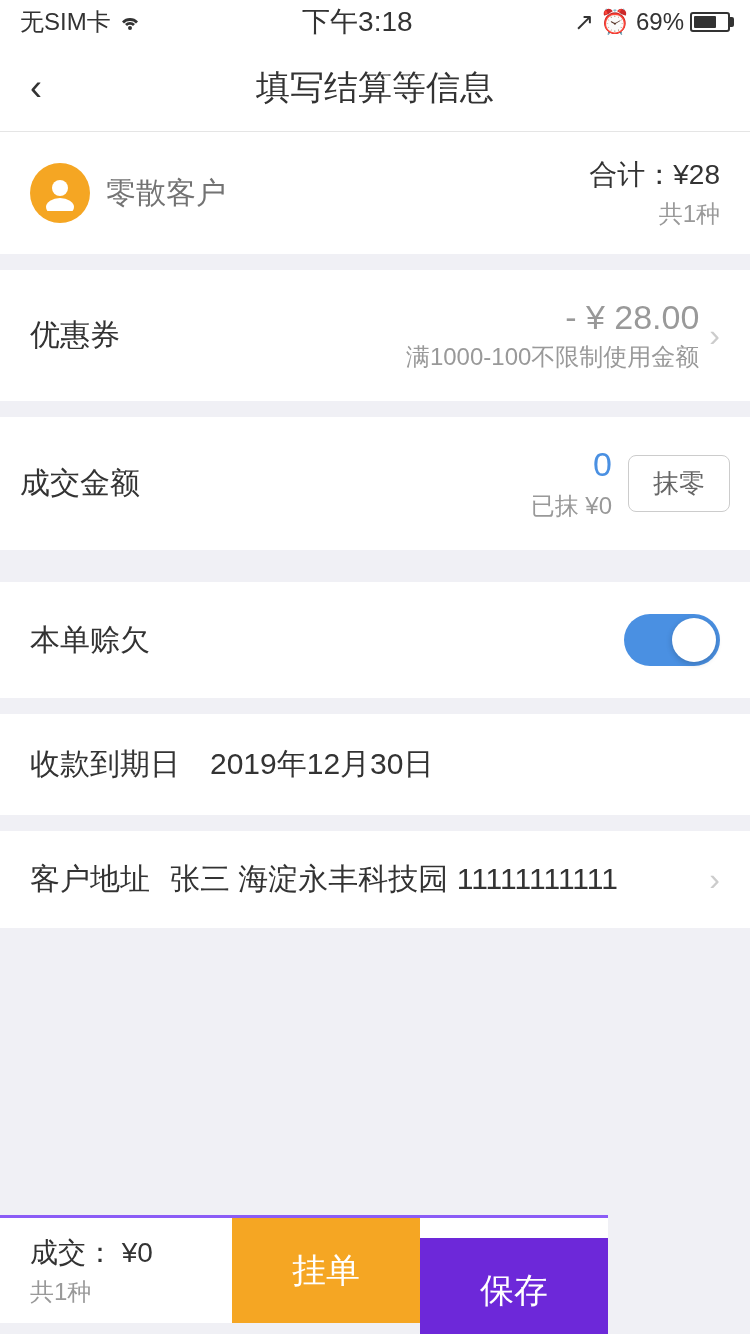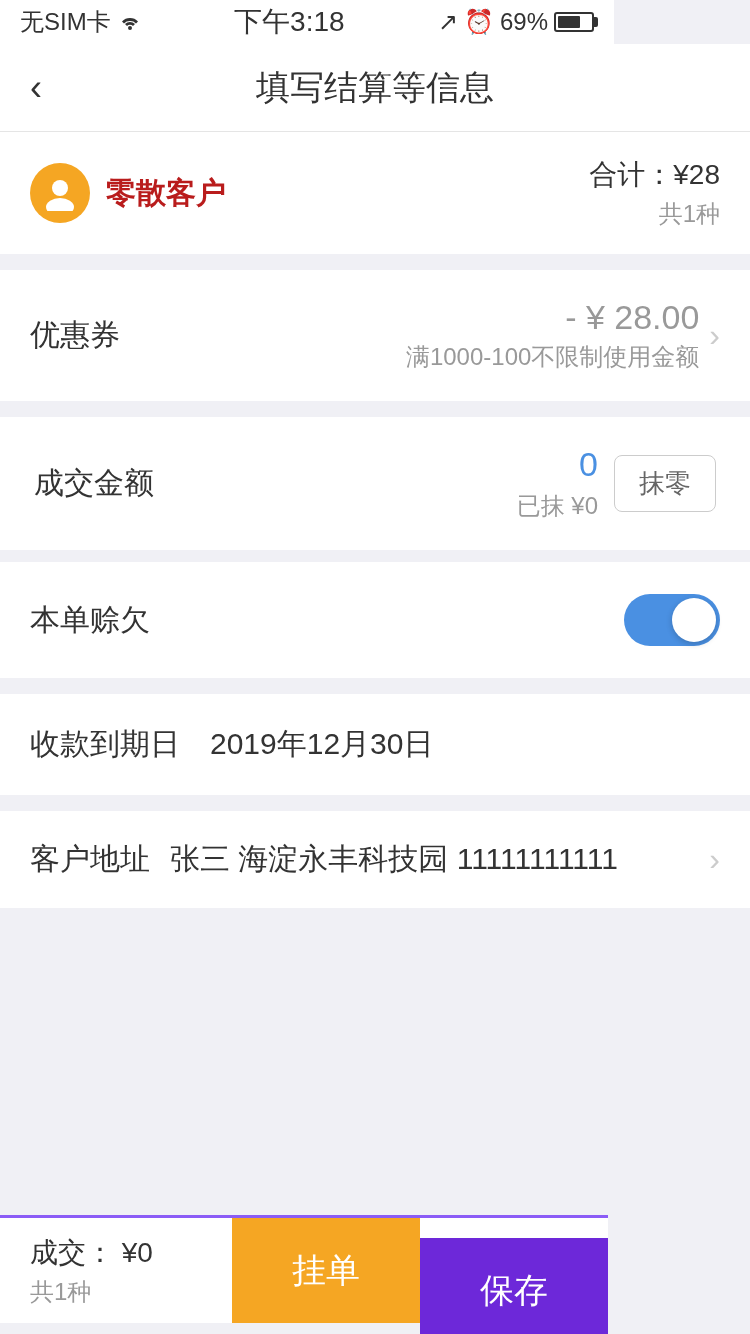--- a/index.html
+++ b/index.html
@@ -9,21 +9,21 @@
       min-height: 1334px;
       background: #f0f0f5;
       font-family: -apple-system, "PingFang SC", "Helvetica Neue", sans-serif;
       font-size: 28px;
       color: #333;
       position: relative;
     }
 
     
     .status-bar {
-      width: 614px;
+      width: 750px;
       height: 44px;
       background: #fff;
       display: flex;
       align-items: center;
       justify-content: space-between;
       padding: 0 20px;
       font-size: 24px;
       color: #333;
     }
     .status-left {
@@ -125,22 +125,21 @@
       border-radius: 50%;
       background: #f5a623;
       display: flex;
       align-items: center;
       justify-content: center;
       color: #fff;
       font-size: 32px;
     }
     .customer-name {
       font-size: 30px;
-      color: #b91c1c;
-      font-weight: bold;
+      color: #737373;
     }
     .customer-right {
       text-align: right;
     }
     .customer-total {
       font-size: 28px;
       color: #333;
     }
     .customer-count {
       font-size: 24px;
@@ -182,22 +181,22 @@
       text-align: right;
     }
     .chevron-right {
       color: #ccc;
       font-size: 32px;
     }
 
     
     .transaction-section {
       background: #fff;
-      padding: 0 34px;
-      margin-bottom: 12px;
+      padding: 0 20px;
+      margin-bottom: 32px;
     }
 
     .transaction-row {
       display: flex;
       align-items: center;
       justify-content: space-between;
       padding: 28px 0;
       border-bottom: 1px solid #f0f0f0;
     }
     .transaction-row:last-child {

